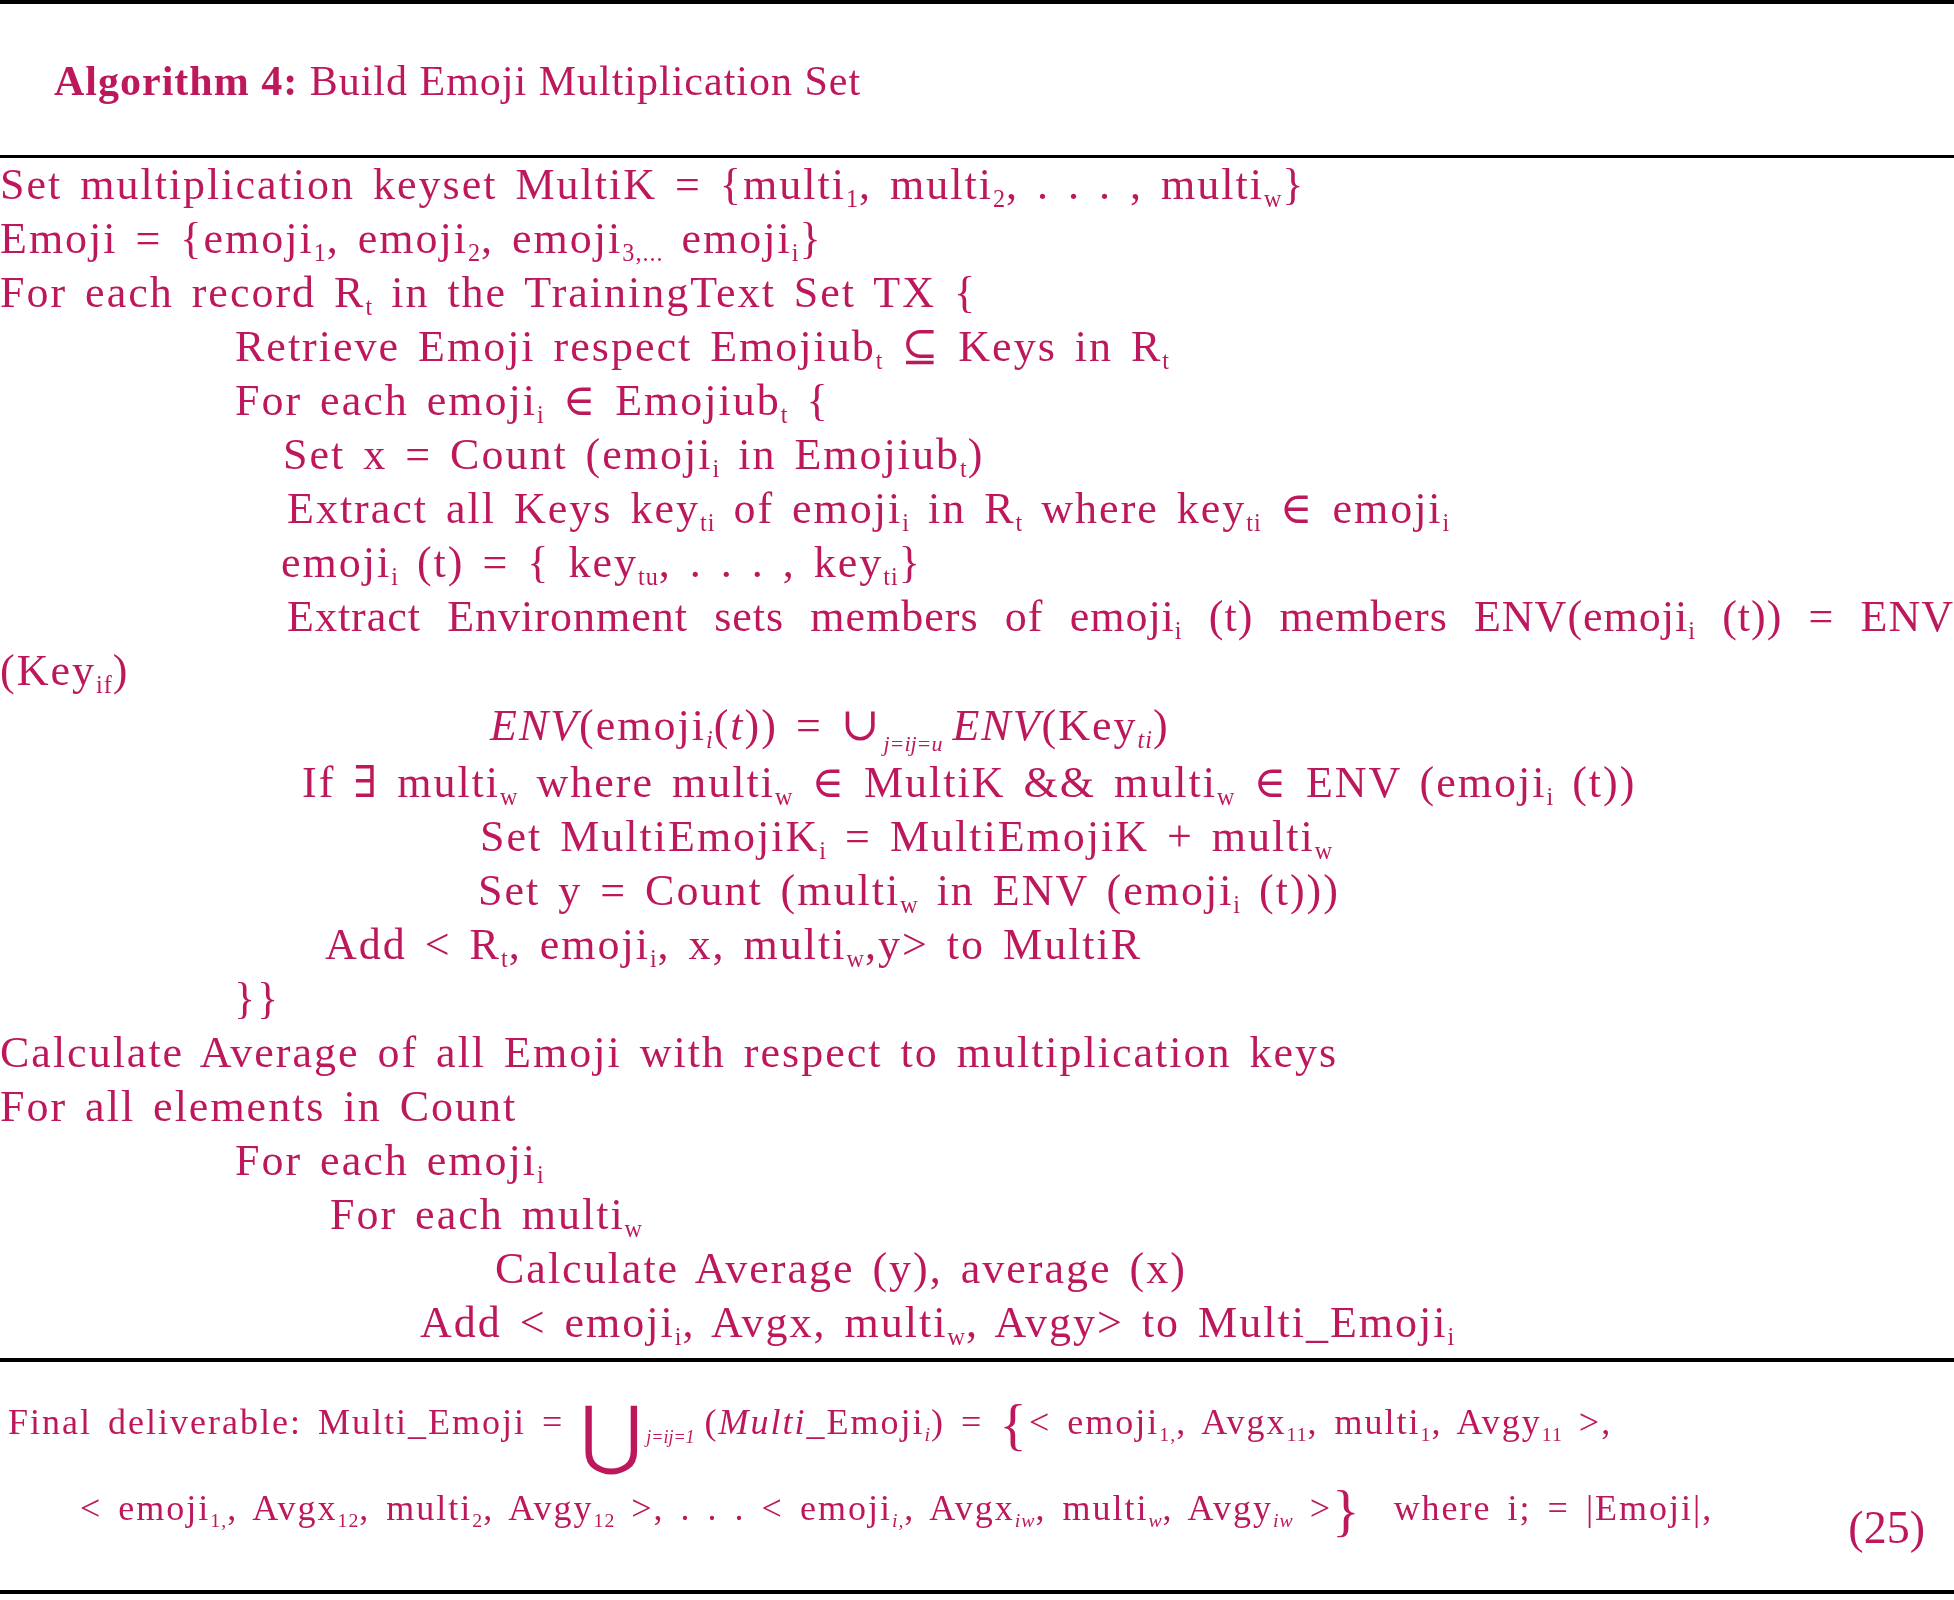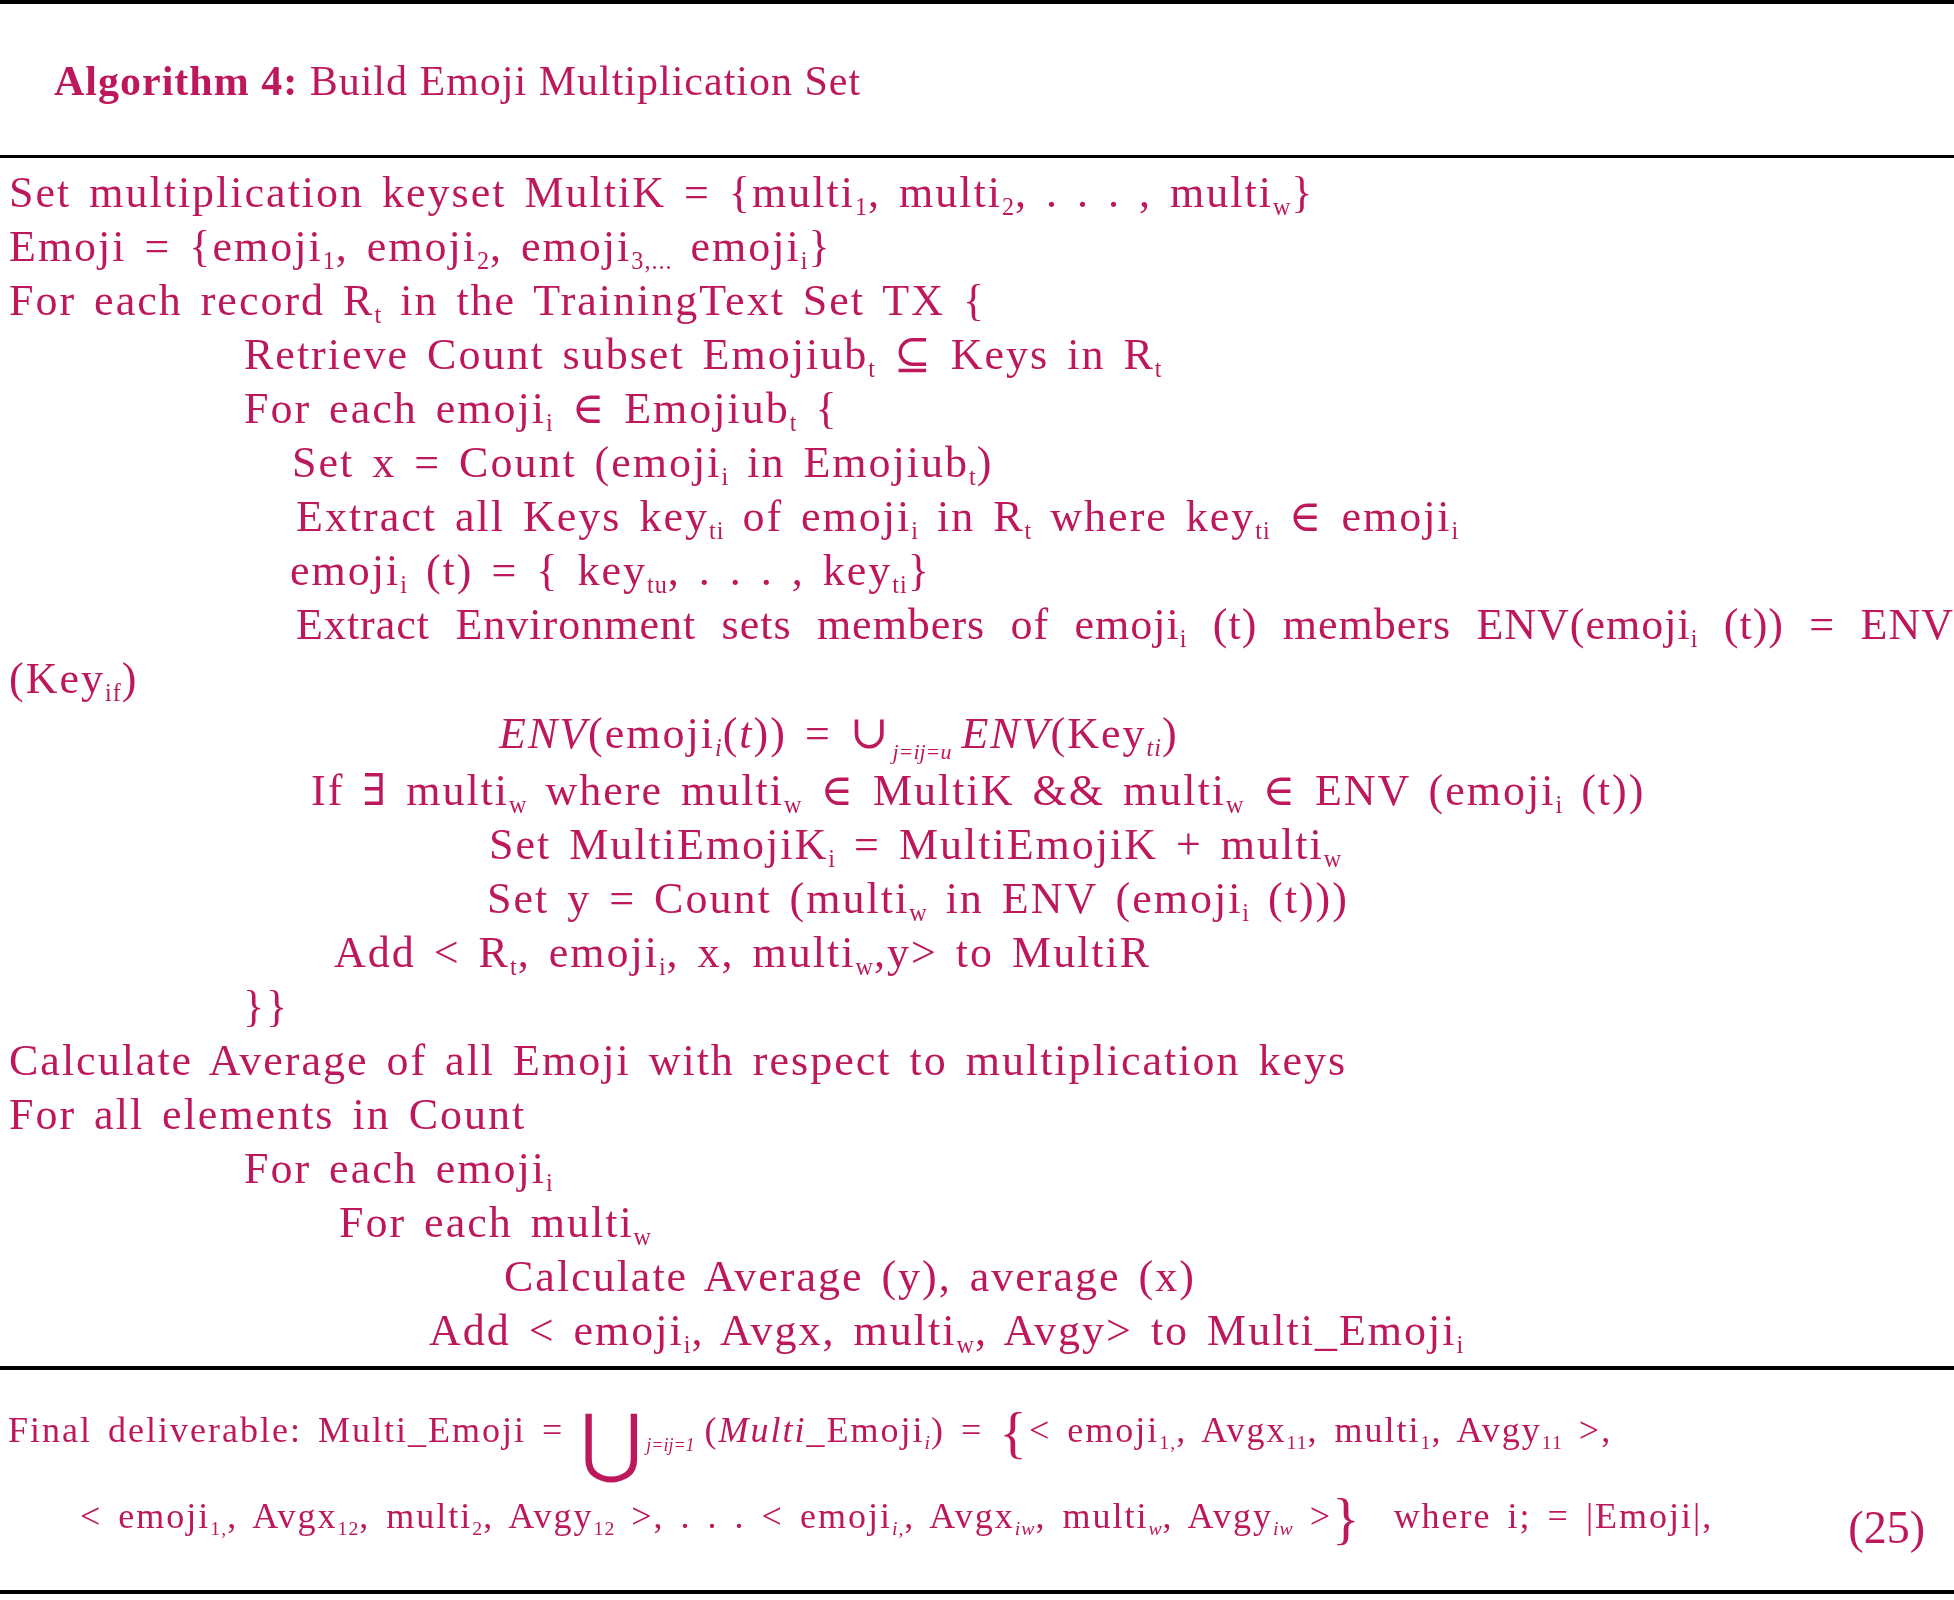--- a/index.html
+++ b/index.html
@@ -27,21 +27,21 @@
 
   #title-row {
     padding: 8px 0 5px 8px;
     font-size: 42px;
     line-height: 46px;
     letter-spacing: 1px;
     white-space: pre;
   }
   #title-label { font-weight: bold; }
 
-  #algorithm-body { padding-top: 8px; margin-left: 9px; }
+  #algorithm-body { padding-top: 0; }
 
   .algo-line {
     font-size: 44px;
     line-height: 54px;
     letter-spacing: 2px;
     word-spacing: 5px;
     white-space: pre;
   }
   .algo-line.justify {
     white-space: normal;
@@ -103,21 +103,21 @@
   <div id="title-row">
     <span id="title-label">Algorithm 4:</span><span> Build Emoji Multiplication Set</span>
   </div>
 
   <div id="title-rule" class="rule"></div>
 
   <div id="algorithm-body">
       <div class="algo-line" style="padding-left: 0px;"><span>Set multiplication keyset MultiK = {multi</span><sub>1</sub><span>, multi</span><sub>2</sub><span>, . . . , multi</span><sub>w</sub><span>}</span></div>
       <div class="algo-line" style="padding-left: 0px;"><span>Emoji = {emoji</span><sub>1</sub><span>, emoji</span><sub>2</sub><span>, emoji</span><sub>3,...</sub><span> emoji</span><sub>i</sub><span>}</span></div>
       <div class="algo-line" style="padding-left: 0px;"><span>For each record R</span><sub>t</sub><span> in the TrainingText Set TX {</span></div>
-      <div class="algo-line" style="padding-left: 235px;"><span>Retrieve Count subset Emojiub</span><sub>t</sub><span> ⊆ Keys in R</span><sub>t</sub></div>
+      <div class="algo-line" style="padding-left: 235px;"><span>Retrieve Emoji respect Emojiub</span><sub>t</sub><span> ⊆ Keys in R</span><sub>t</sub></div>
       <div class="algo-line" style="padding-left: 235px;"><span>For each emoji</span><sub>i</sub><span> ∈ Emojiub</span><sub>t</sub><span> {</span></div>
       <div class="algo-line" style="padding-left: 283px;"><span>Set x = Count (emoji</span><sub>i</sub><span> in Emojiub</span><sub>t</sub><span>)</span></div>
       <div class="algo-line" style="padding-left: 287px;"><span>Extract all Keys key</span><sub>ti</sub><span> of emoji</span><sub>i</sub><span> in R</span><sub>t</sub><span> where key</span><sub>ti</sub><span> ∈ emoji</span><sub>i</sub></div>
       <div class="algo-line" style="padding-left: 281px;"><span>emoji</span><sub>i</sub><span> (t) = { key</span><sub>tu</sub><span>, . . . , key</span><sub>ti</sub><span>}</span></div>
       <div class="algo-line justify" style="padding-left: 287px;"><span>Extract Environment sets members of emoji</span><sub>i</sub><span> (t) members ENV(emoji</span><sub>i</sub><span> (t)) = ENV</span></div>
       <div class="algo-line" style="padding-left: 0px;"><span>(Key</span><sub>if</sub><span>)</span></div>
       <div class="algo-line math" style="padding-left: 490px;"><span class="italic">ENV</span><span>(emoji</span><sub class="italic">i</sub><span>(</span><span class="italic">t</span><span>)) = </span><span class="uni">∪</span><span class="stack"><span>j=i</span><span>j=u</span></span><span class="italic">ENV</span><span>(Key</span><sub class="italic">ti</sub><span>)</span></div>
       <div class="algo-line" style="padding-left: 302px;"><span>If ∃ multi</span><sub>w</sub><span> where multi</span><sub>w</sub><span> ∈ MultiK &amp;&amp; multi</span><sub>w</sub><span> ∈ ENV (emoji</span><sub>i</sub><span> (t))</span></div>
       <div class="algo-line" style="padding-left: 480px;"><span>Set MultiEmojiK</span><sub>i</sub><span> = MultiEmojiK + multi</span><sub>w</sub></div>
       <div class="algo-line" style="padding-left: 478px;"><span>Set y = Count (multi</span><sub>w</sub><span> in ENV (emoji</span><sub>i</sub><span> (t)))</span></div>

